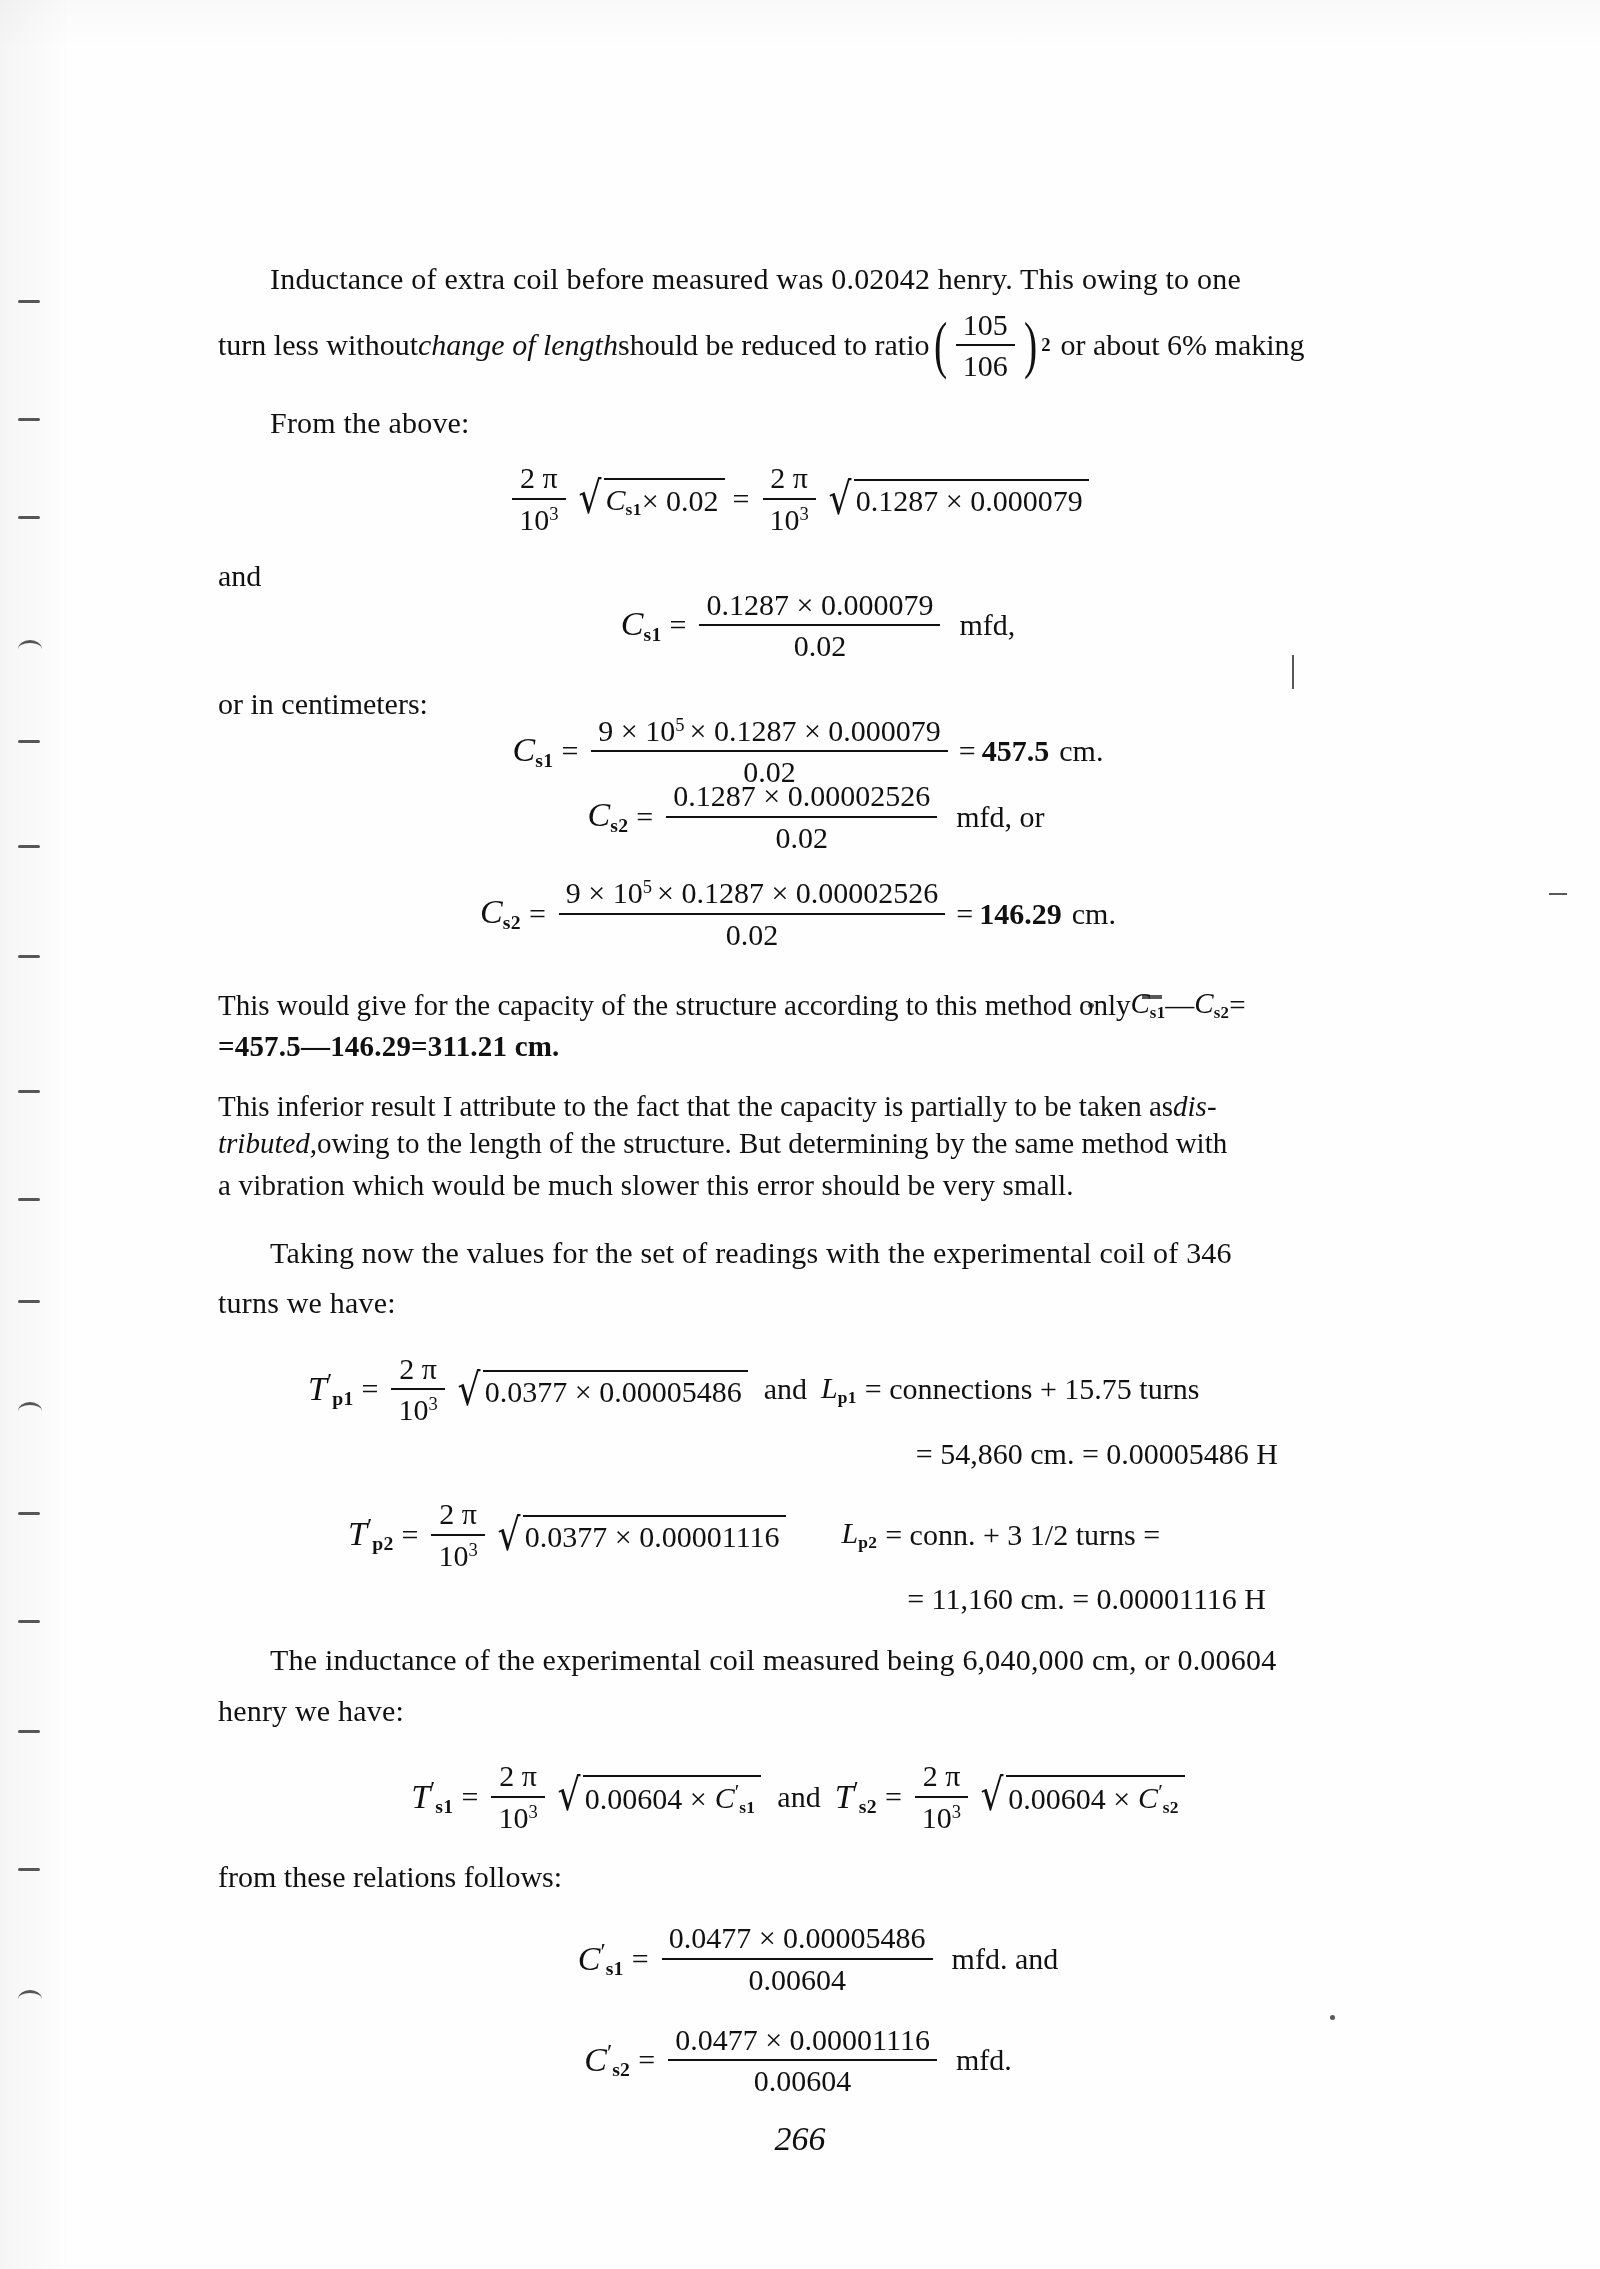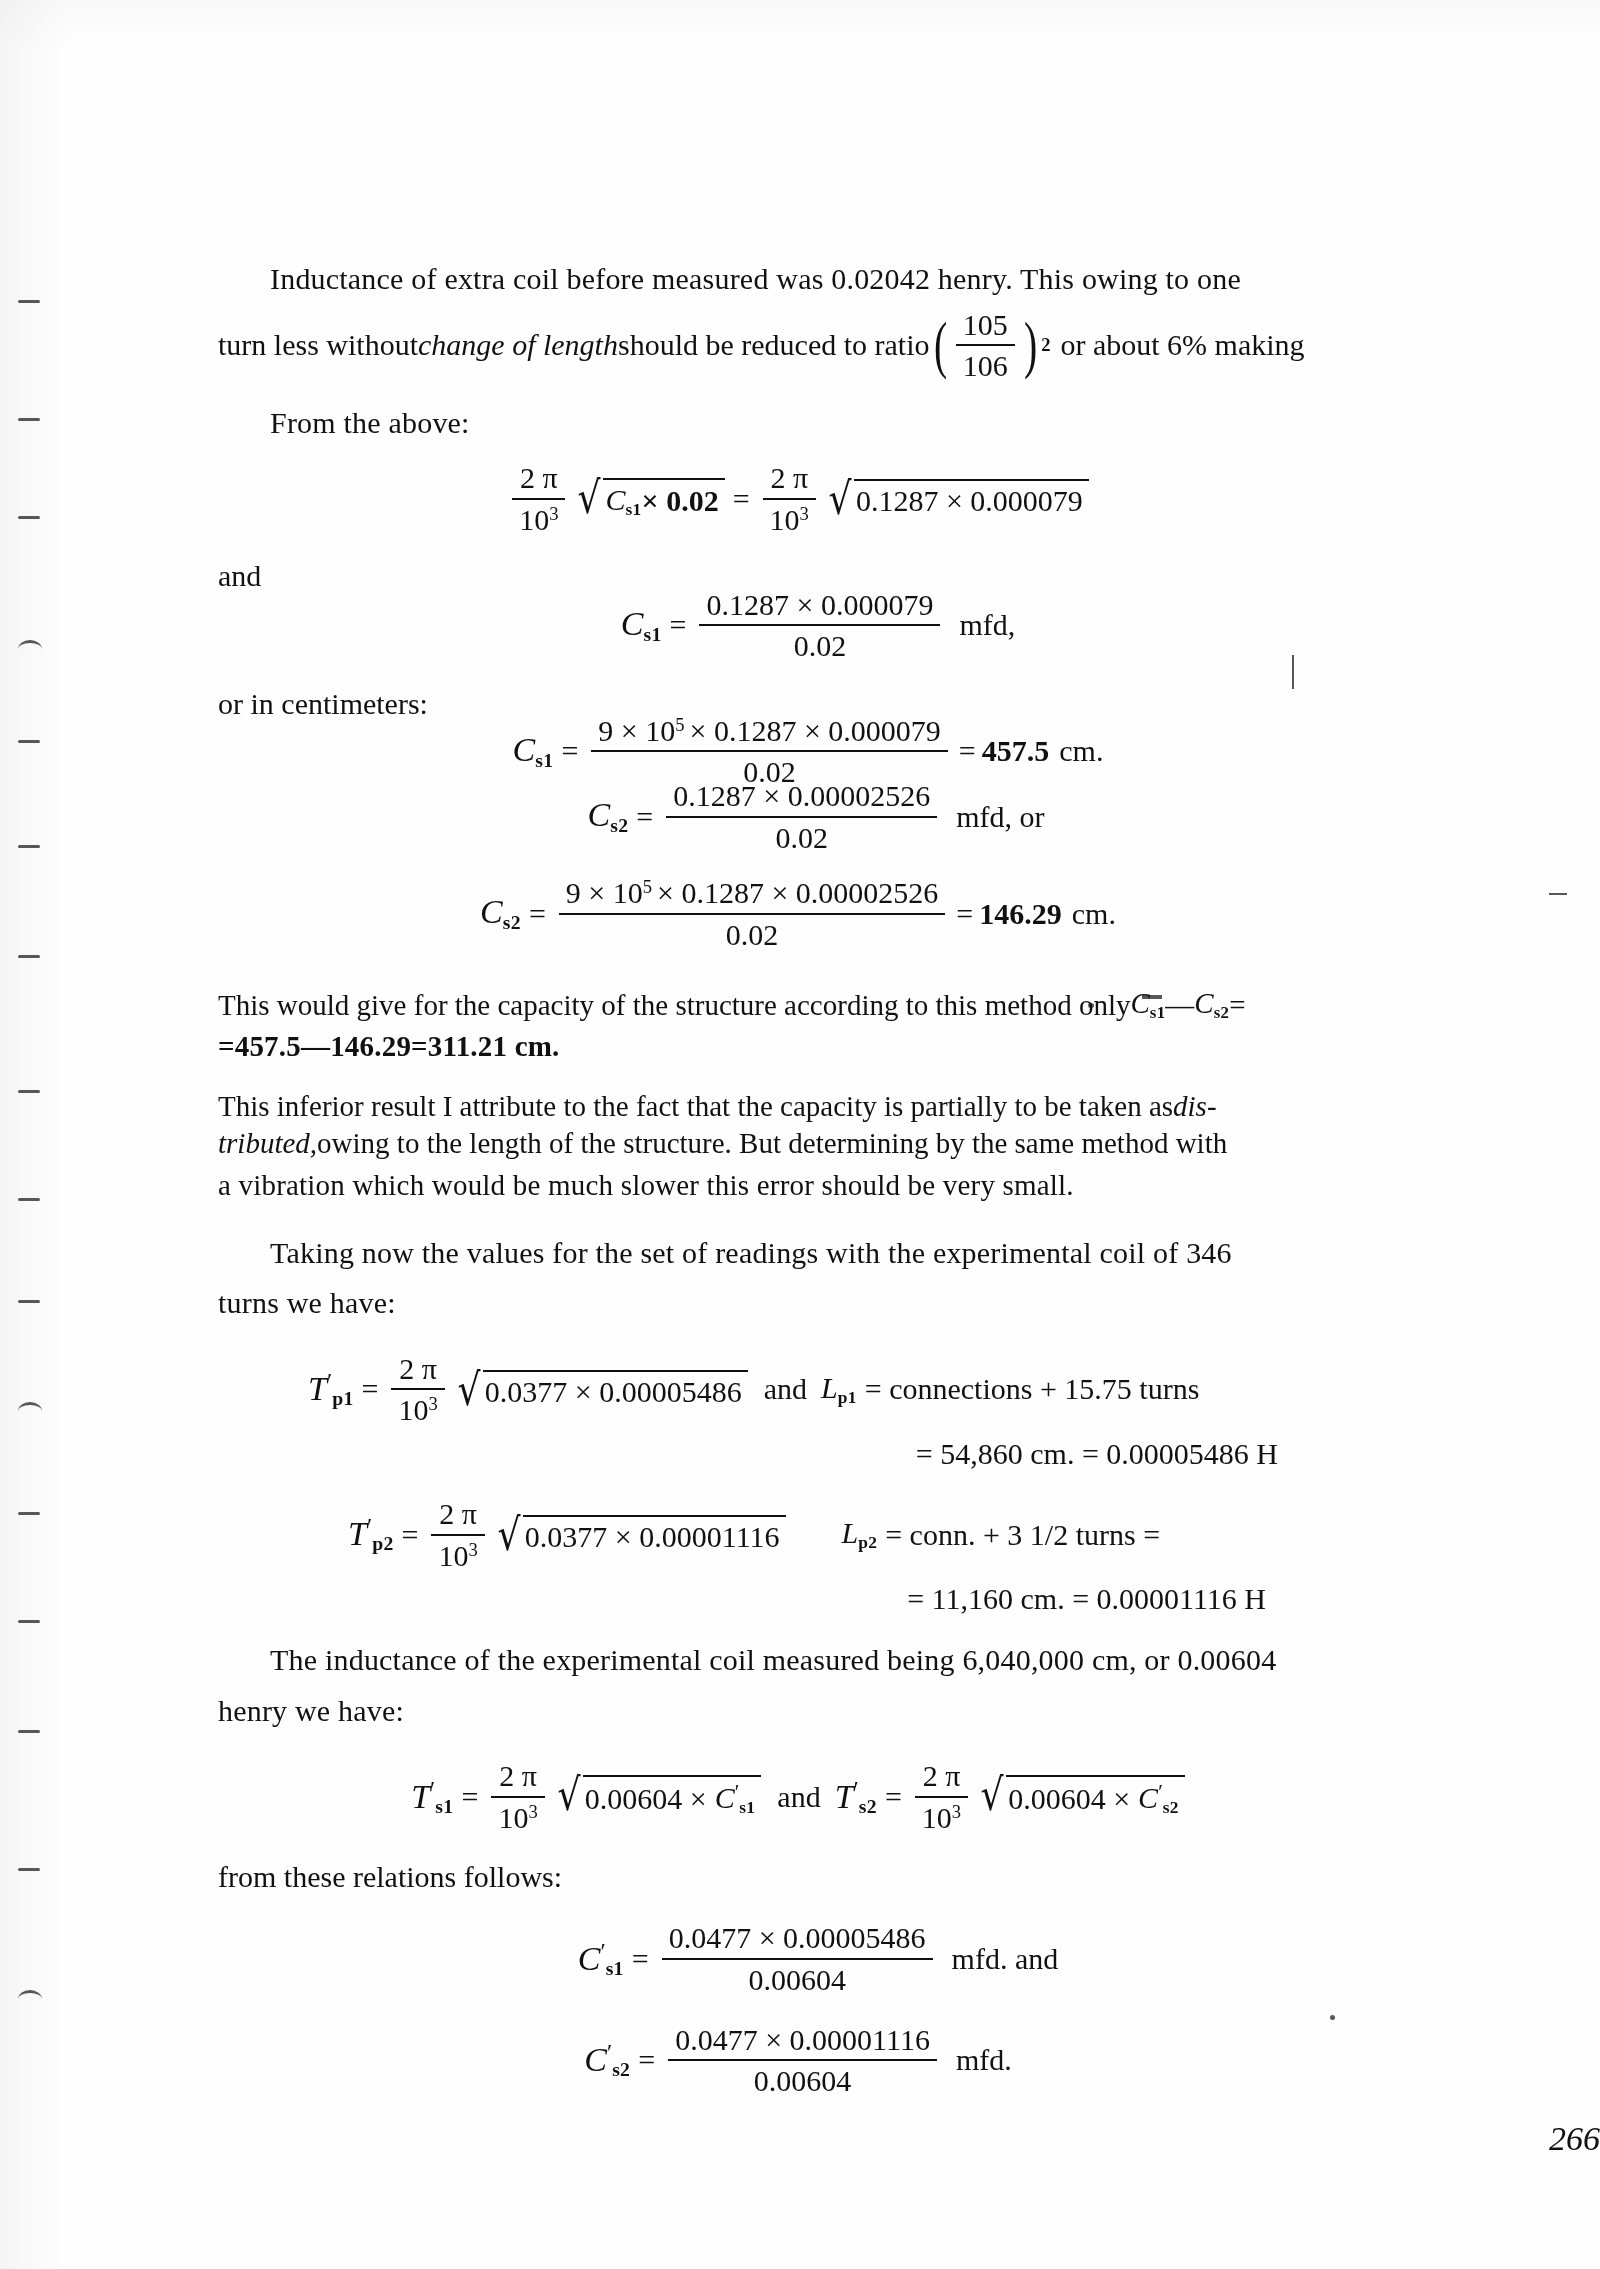--- a/index.html
+++ b/index.html
@@ -165,21 +165,21 @@
 
   .eqblock { margin: 14px 0 6px 0; }
 
   .inline-after { margin-left: 14px; }
 
   .pagenum {
     position: absolute;
     left: 0;
     right: 0;
     top: 2120px;
-    text-align: right;
+    text-align: center;
     font-size: 34px;
     font-style: italic;
   }
 
   .stray {
     position: absolute;
     background: #2e2e2e;
     opacity: .8;
   }
 </style>
@@ -245,21 +245,21 @@
     <div class="mathline c eqblock">
       <span class="frac">
         <span class="num">2 π</span>
         <span class="bar"></span>
         <span class="den"><span>10</span><sup class="s">3</sup></span>
       </span>
       <span class="sqrt">
         <span class="sign">√</span>
         <span class="rad">
           <span class="var"><span>C</span><sub class="s">s1</sub></span>
-          <span style="margin-left:0;font-weight:bold;">× 0.02</span>
+          <span style="margin-left:0;">× 0.02</span>
         </span>
       </span>
       <span style="margin:0 8px;">=</span>
       <span class="frac">
         <span class="num">2 π</span>
         <span class="bar"></span>
         <span class="den"><span>10</span><sup class="s">3</sup></span>
       </span>
       <span class="sqrt">
         <span class="sign">√</span>

